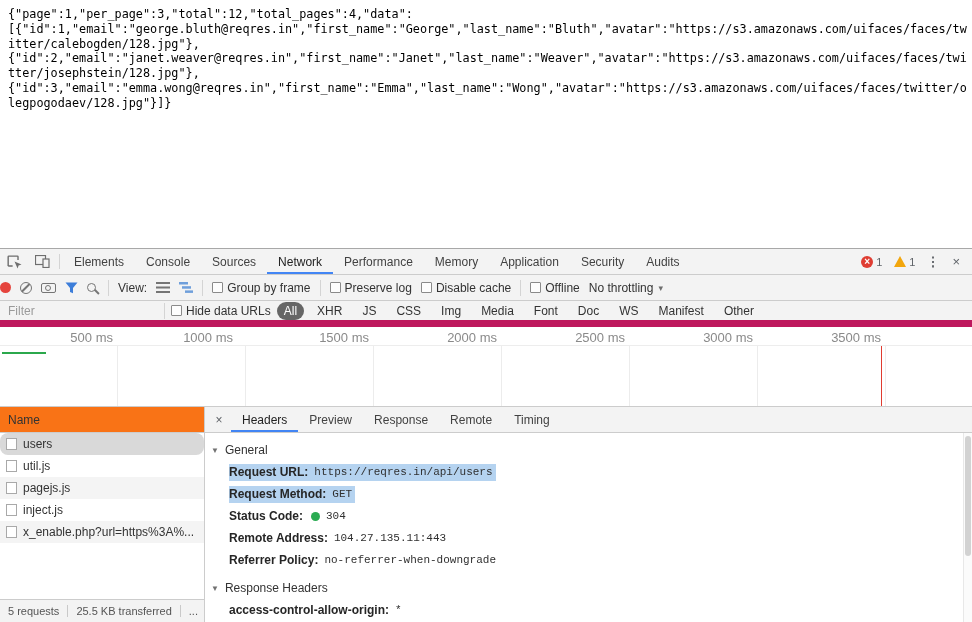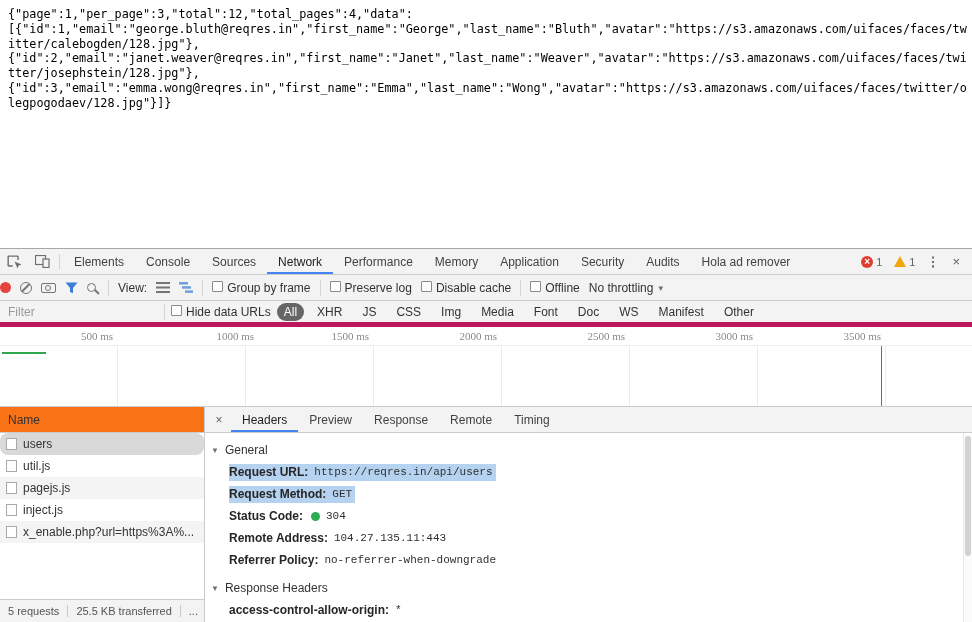--- a/index.html
+++ b/index.html
@@ -45,39 +45,39 @@
   .clear-ic::after { content:""; position:absolute; left:-1px; top:4px; width:11px; height:1.5px;
                      background:#757575; transform:rotate(-45deg); }
   .cam { width:15px; height:10px; border:1.5px solid #757575; border-radius:2px; position:relative; flex:none; }
   .cam::after { content:""; position:absolute; left:3px; top:1px; width:4px; height:4px;
                 border:1.5px solid #757575; border-radius:50%; }
   .mag { width:9px; height:9px; border:1.5px solid #757575; border-radius:50%; position:relative; flex:none; margin-right:3px; }
   .mag::after { content:""; position:absolute; left:6px; top:7px; width:6px; height:1.5px;
                 background:#757575; transform:rotate(45deg); }
   .tool-label { color:#333; }
   .cb { width:11px; height:11px; border:1px solid #8a8a8a; background:#fdfdfd; border-radius:1px; flex:none; }
-  .cb-group { display:flex; align-items:flex-start; gap:4px; }
+  .cb-group { display:flex; align-items:center; gap:4px; }
   .dd { display:flex; align-items:center; gap:5px; }
   .dd-arrow { font-size:9px; color:#6e6e6e; }
   .vsep2 { width:1px; height:16px; background:#d4d4d4; flex:none; }
 
   
   .filterbar { height:26px; flex:none; display:flex; align-items:center; gap:6px;
-               background:#f3f3f3; border-bottom:5px solid #be185d; padding:0 8px; }
+               background:#f3f3f3; border-bottom:7px solid #be185d; padding:0 8px; }
   .filter-input { width:150px; border:none; outline:none; background:transparent;
                   font:12px "Liberation Sans",sans-serif; color:#333; }
   .filter-input::placeholder { color:#9a9a9a; }
   .pill { padding:2px 7px; border-radius:9px; color:#333; cursor:default;text-align:center; }
   .pill.selected { background:#666; color:#fff; }
 
   
   .overview { height:80px; flex:none; position:relative; background:#fff;
               border-bottom:1px solid #ccc; overflow:hidden; }
   .ov-labelstrip { position:absolute; top:0; left:0; right:0; height:19px; border-bottom:1px solid #ededed; }
-  .ov-label { position:absolute; top:3px; width:70px; text-align:right; font-size:11px; color:#8a8a8a;font-family:Liberation Serif, serif; }
+  .ov-label { position:absolute; top:3px; width:70px; text-align:right; font-size:13px; color:#8a8a8a; }
   .gridline { position:absolute; top:19px; bottom:0; width:1px; background:#ececec; }
   .green-line { position:absolute; left:2px; top:25px; width:44px; height:2px; background:#2ba84c; }
   .red-line { position:absolute; top:19px; bottom:0; width:1px; background:#e03b30; }
 
   
   .netcontent { flex:1; display:flex; min-height:0; background:#fff; }
 
   .leftpane { width:205px; flex:none; border-right:1px solid #ccc; display:flex; flex-direction:column; background:#fff; }
   .name-header { height:26px; flex:none; background:#f97316; border-bottom:1px solid #ccc;
                  display:flex; align-items:center; padding-left:8px; color:#333; }
@@ -151,21 +151,20 @@
       <span class="vsep"></span>
       <span class="tab">Elements</span>
       <span class="tab">Console</span>
       <span class="tab">Sources</span>
       <span class="tab selected">Network</span>
       <span class="tab">Performance</span>
       <span class="tab">Memory</span>
       <span class="tab">Application</span>
       <span class="tab">Security</span>
       <span class="tab">Audits</span>
-      <span class="tab">Hola ad remover</span>
       <div class="tabbar-right">
         <span class="err-badge"></span>
         <span class="badge-count">1</span>
         <span class="warn-badge"></span>
         <span class="badge-count">1</span>
         <span class="menu-dots">⋮</span>
         <span class="close-x">×</span>
       </div>
     </div>
 
@@ -236,21 +235,21 @@
       <span class="pill">Font</span>
       <span class="pill">Doc</span>
       <span class="pill">WS</span>
       <span class="pill">Manifest</span>
       <span class="pill">Other</span>
     </div>
 
     <div class="overview">
       <div class="ov-labelstrip">
         <span class="ov-label" style="left:43px">500 ms</span>
-        <span class="ov-label" style="left:184px">1000 ms</span>
+        <span class="ov-label" style="left:163px">1000 ms</span>
         <span class="ov-label" style="left:299px">1500 ms</span>
         <span class="ov-label" style="left:427px">2000 ms</span>
         <span class="ov-label" style="left:555px">2500 ms</span>
         <span class="ov-label" style="left:683px">3000 ms</span>
         <span class="ov-label" style="left:811px">3500 ms</span>
       </div>
       <div class="gridline" style="left:117px"></div>
       <div class="gridline" style="left:245px"></div>
       <div class="gridline" style="left:373px"></div>
       <div class="gridline" style="left:501px"></div>

